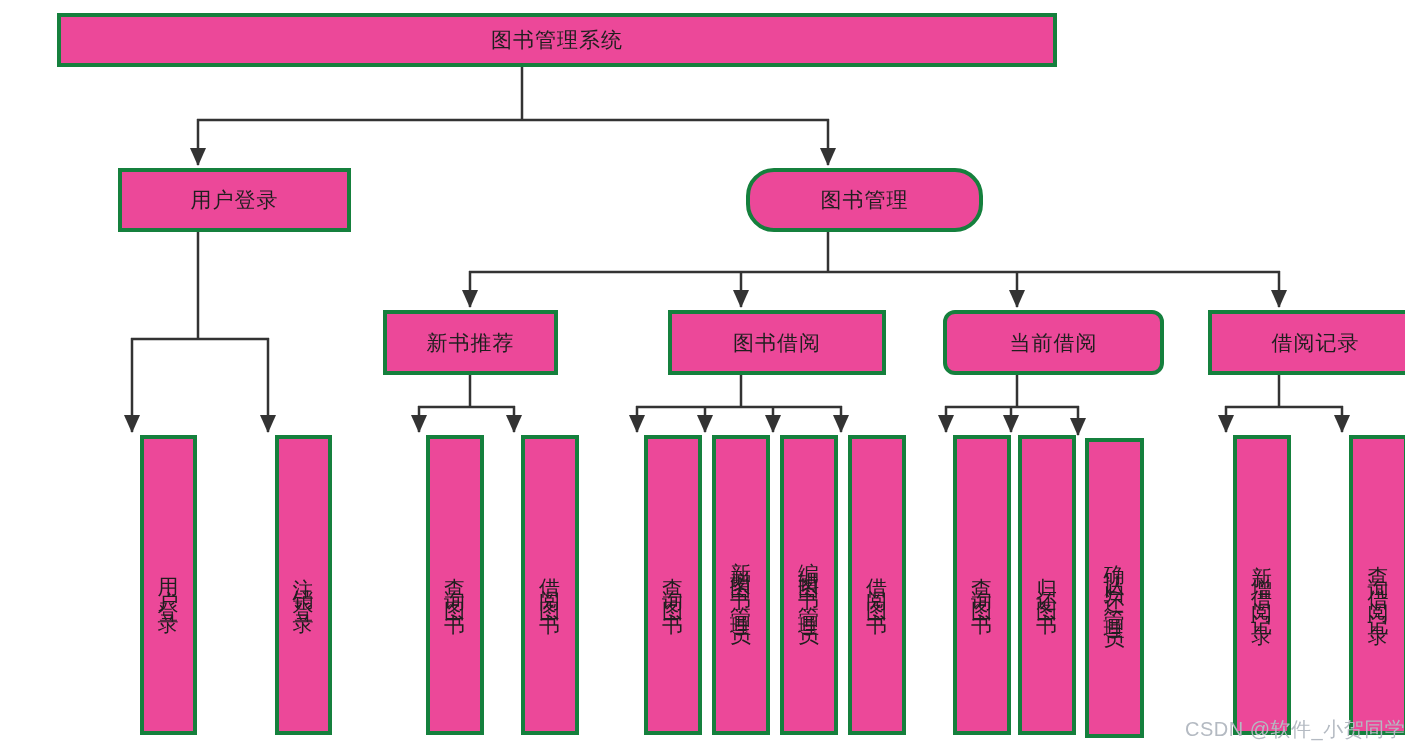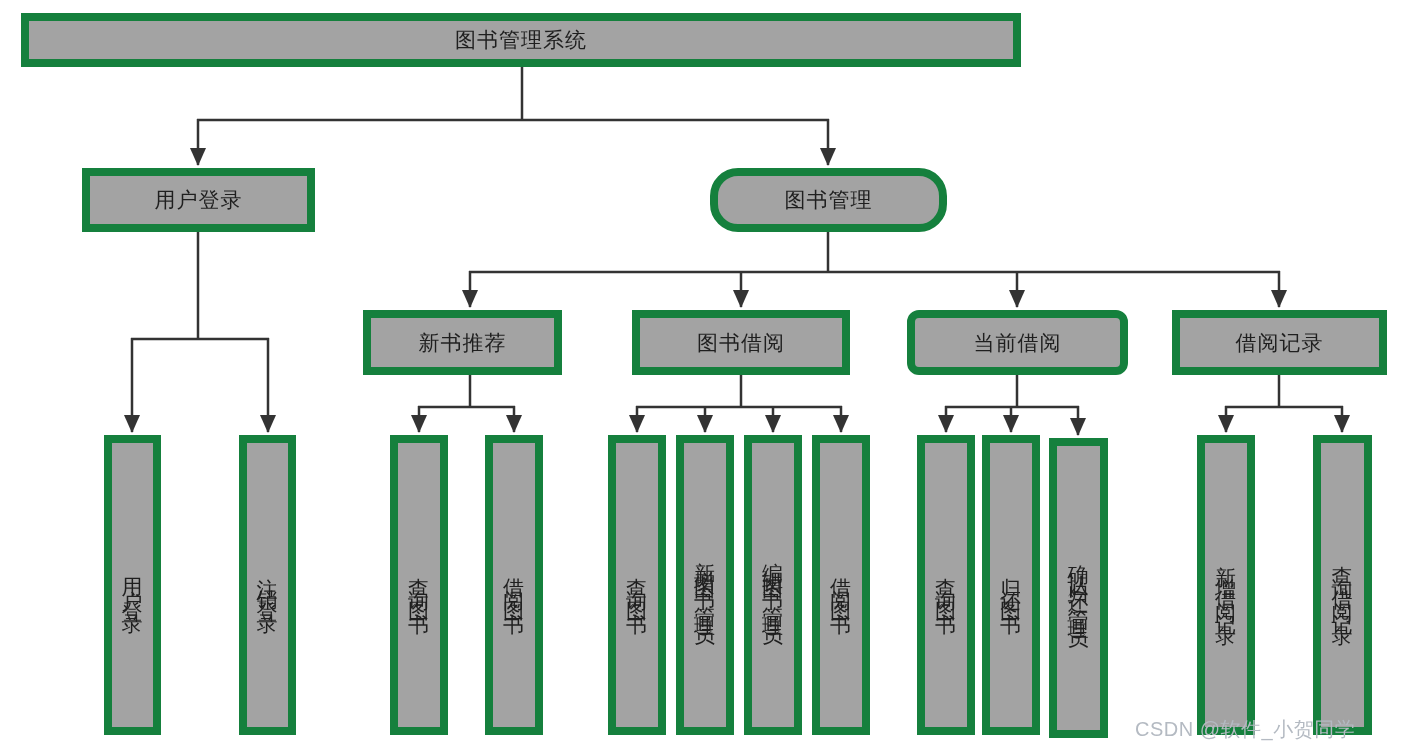--- a/index.html
+++ b/index.html
@@ -2,57 +2,58 @@
 <html><head>
 <meta charset="utf-8">
 <style>
   html,body{margin:0;padding:0;background:#ffffff;}
   .canvas{
     position:relative;width:1405px;height:747px;background:#ffffff;
     font-family:"Liberation Sans","DejaVu Sans",sans-serif;color:#1f1f1f;overflow:hidden;
   }
   svg.connectors{position:absolute;left:0;top:0;z-index:1;}
   .node{
-    position:absolute;border:8px solid #15803d;background:#a3a3a3;
+    position:absolute;border:4px solid #15803d;background:#ec4899;
     display:flex;align-items:center;justify-content:center;
     box-sizing:border-box;z-index:2;font-size:21px;letter-spacing:1px;
     white-space:nowrap;
+    margin-left:36px;
   }
   .vnode{letter-spacing:0;}
   .vnode span{
     writing-mode:vertical-rl;text-orientation:mixed;
     font-size:21px;line-height:1;display:block;
   }
   .ls4 span{letter-spacing:12px;}
   .ls6 span{letter-spacing:12px;}
   .ls9 span{letter-spacing:9px;}
   
   #n-root{left:21px;top:13px;width:1000px;height:54px;}
   #n-l2a{left:82px;top:168px;width:233px;height:64px;}
   #n-l2b{left:710px;top:168px;width:237px;height:64px;border-radius:28px;}
-  #n-l3a{left:363px;top:310px;width:199px;height:65px;}
+  #n-l3a{left:347px;top:310px;width:175px;height:65px;}
   #n-l3b{left:632px;top:310px;width:218px;height:65px;}
   #n-l3c{left:907px;top:310px;width:221px;height:65px;border-radius:12px;}
   #n-l3d{left:1172px;top:310px;width:215px;height:65px;text-align:center;}
   .leaf{top:435px;height:300px;width:58px;}
   #n-g1a{left:104px;width:57px;}
   #n-g1b{left:239px;width:57px;}
   #n-g2a{left:390px;}
   #n-g2b{left:485px;}
   #n-g3a{left:608px;}
   #n-g3b{left:676px;}
   #n-g3c{left:744px;}
   #n-g3d{left:812px;}
   #n-g4a{left:917px;}
   #n-g4b{left:982px;}
   #n-g4c{left:1049px;top:438px;width:59px;}
   #n-g5a{left:1197px;}
   #n-g5b{left:1313px;width:59px;}
   .watermark{
-    position:absolute;left:1135px;top:716px;z-index:4;
+    position:absolute;left:1185px;top:716px;z-index:4;
     color:#b4bac2;font-size:20px;white-space:nowrap;letter-spacing:0.5px;
   }
 </style>
 </head>
 <body>
 
 <div class="canvas">
 
   <svg class="connectors" width="1405" height="747" viewBox="0 0 1405 747">
     <defs>

